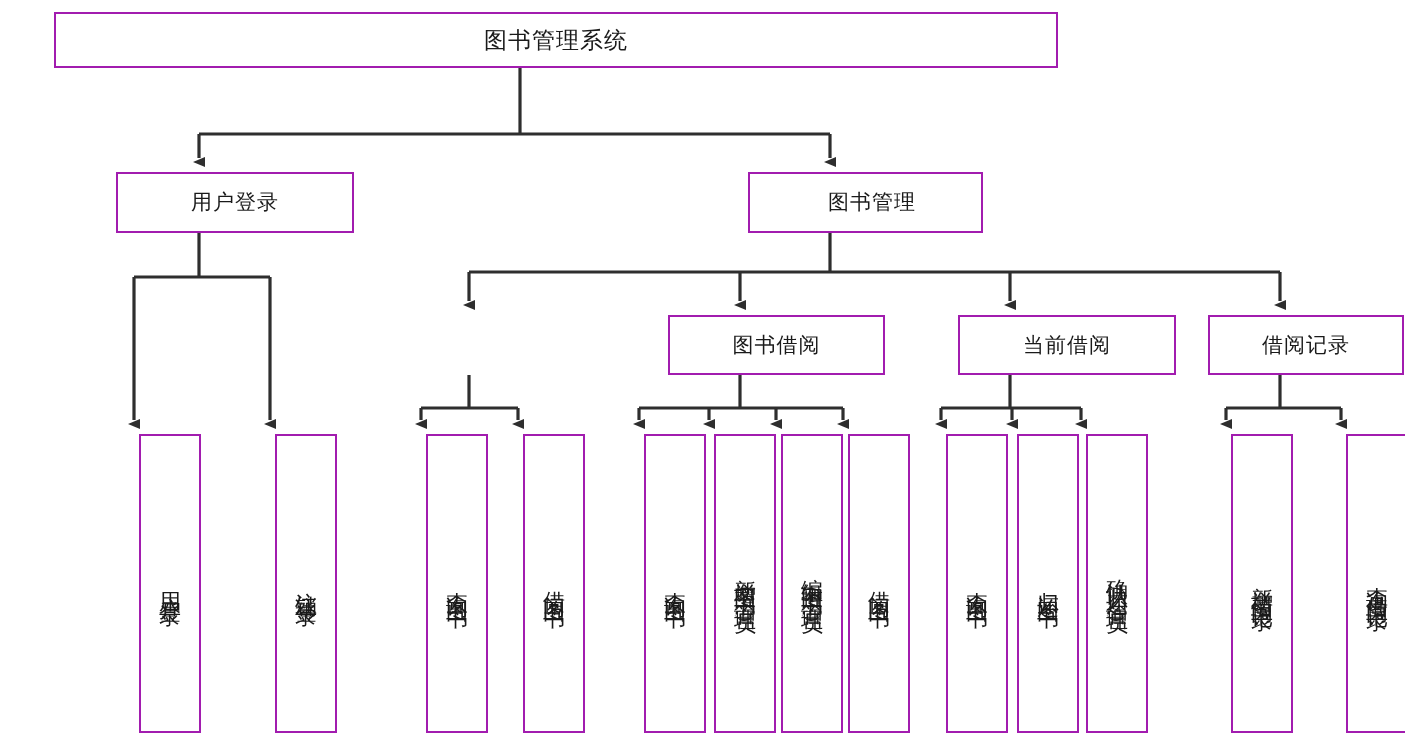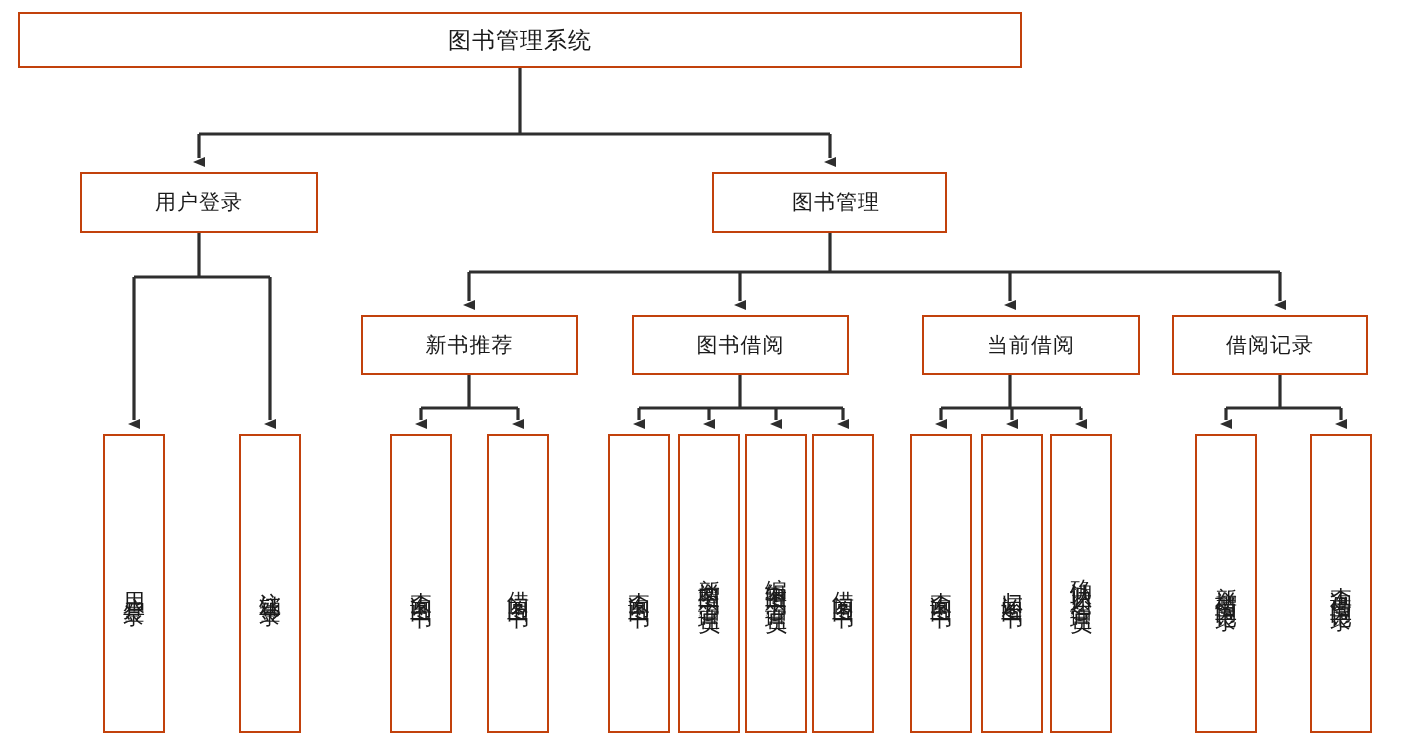--- a/index.html
+++ b/index.html
@@ -21,26 +21,27 @@
     position: absolute;
     left: 0;
     top: 0;
     width: 1405px;
     height: 747px;
     pointer-events: none;
   }
   .node {
     position: absolute;
     box-sizing: border-box;
-    border: 2px solid #c2410c;
+    border: 2px solid #a21caf;
     background: #ffffff;
     display: flex;
     align-items: center;
     justify-content: center;
     color: #1a1a1a;
+    margin-left: 36px;
   }
   .node-label {
     display: block;
     text-align: center;
     line-height: 1.05;
     letter-spacing: 0.5px;
   }
   
   .node.root { font-size: 23px; }
   .node.root .node-label { letter-spacing: 1px; }
@@ -129,23 +130,20 @@
     <span class="node-label">图书管理系统</span>
   </div>
 
   <div class="node branch" style="left:80px; top:172px; width:238px; height:61px;">
     <span class="node-label">用户登录</span>
   </div>
   <div class="node branch" style="left:712px; top:172px; width:235px; height:61px;padding-left:13px;">
     <span class="node-label">图书管理</span>
   </div>
 
-  <div class="node branch" style="left:361px; top:315px; width:217px; height:60px;">
-    <span class="node-label">新书推荐</span>
-  </div>
   <div class="node branch" style="left:632px; top:315px; width:217px; height:60px;">
     <span class="node-label">图书借阅</span>
   </div>
   <div class="node branch" style="left:922px; top:315px; width:218px; height:60px;">
     <span class="node-label">当前借阅</span>
   </div>
   <div class="node branch" style="left:1172px; top:315px; width:196px; height:60px;">
     <span class="node-label">借阅记录</span>
   </div>
 

